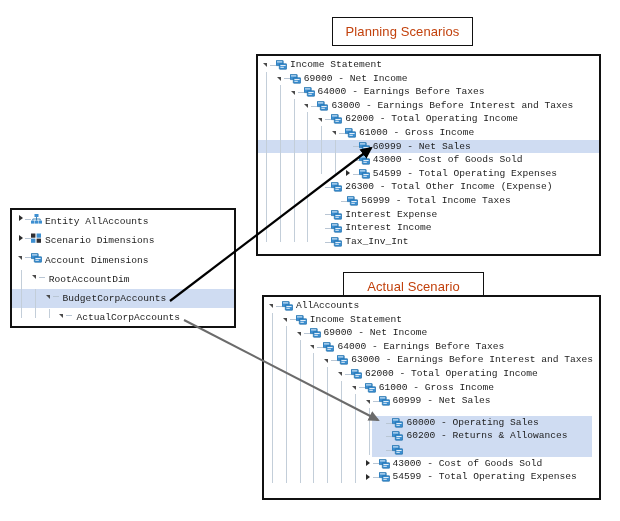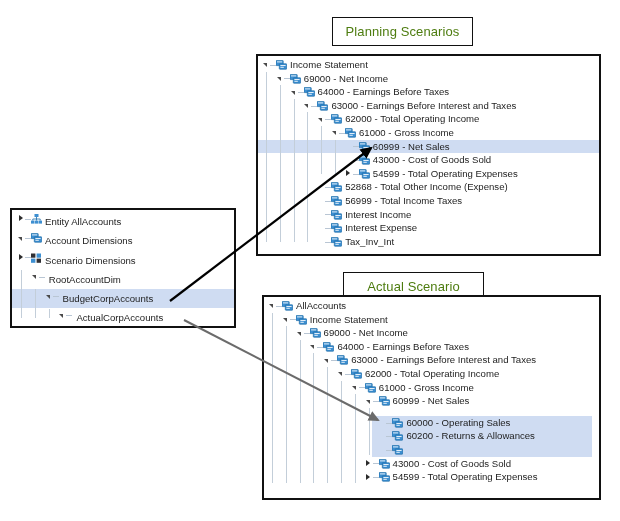--- a/index.html
+++ b/index.html
@@ -8,32 +8,33 @@
     background:#ffffff;
     font-family:"Liberation Sans", sans-serif;
     overflow:hidden;
   }
   .panel{
     position:absolute;
     background:#ffffff;
     border:2px solid #111111;
     box-sizing:border-box;
     overflow:hidden;
+    font-family:Liberation Mono, monospace;
   }
   #left-panel{ left:10px; top:208px; width:226px; height:120px; }
   #top-panel{ left:256px; top:54px; width:345px; height:202px; }
   #bottom-panel{ left:262px; top:295px; width:339px; height:205px; }
 
   .callout{
     position:absolute;
     border:1.5px solid #111111;
     background:#ffffff;
     box-sizing:border-box;
     display:flex;align-items:center;justify-content:center;
-    font-size:13px;color:#4d7c0f;
+    font-size:13px;color:#c2410c;
     letter-spacing:.1px;
   }
   #label-planning{ left:332px; top:17px; width:141px; height:29px; }
   #label-actual{  left:343px; top:272px; width:141px; height:29px; }
 
   .tree{ position:relative; padding:2px 0 0 0; }
   .row{
     position:relative;
     height:13.6px;
     line-height:13.6px;
@@ -85,33 +86,33 @@
 
 <div class="panel" id="left-panel">
   <div class="tree" id="left-tree">
       <div class="row" style="height: 19.3px; line-height: 19.3px;"><div class="rowbg" style="height: 19.3px;"></div><span class="content" style="margin-left: 5px;"><span class="tw collapsed" style="height: 19.3px;"><span class="glyph"></span></span><span class="lineh" style="height: 19.3px;"></span><span class="ic"><svg width="11" height="10" viewBox="0 0 11 10">
               <rect x="3.5" y="0" width="4" height="3" fill="#3d8fd1"></rect>
               <path d="M5.5 3 L5.5 5 M1.8 5 L9.2 5 M1.8 5 L1.8 6.6 M5.5 5 L5.5 6.6 M9.2 5 L9.2 6.6" stroke="#1b6ca8" stroke-width="0.8" fill="none"></path>
               <rect x="0" y="6.6" width="3.4" height="3" fill="#3d8fd1"></rect>
               <rect x="3.8" y="6.6" width="3.4" height="3" fill="#3d8fd1"></rect>
               <rect x="7.6" y="6.6" width="3.4" height="3" fill="#3d8fd1"></rect>
             </svg></span><span class="lbl">Entity AllAccounts</span></span></div>
-      <div class="row" style="height: 19.3px; line-height: 19.3px;"><div class="rowbg" style="height: 19.3px;"></div><span class="content" style="margin-left: 5px;"><span class="tw expanded" style="height: 19.3px;"><span class="glyph"></span></span><span class="lineh" style="height: 19.3px;"></span><span class="ic"><svg width="11" height="10" viewBox="0 0 11 10">
-              <rect x="0" y="0.4" width="7.2" height="5.2" rx="0.6" fill="#3d8fd1" stroke="#1b6ca8" stroke-width="0.7"></rect>
-              <rect x="1" y="1.4" width="5.2" height="1" fill="#ffffff" opacity="0.85"></rect>
-              <rect x="3.3" y="3.8" width="7.4" height="5.4" rx="0.6" fill="#3d8fd1" stroke="#1b6ca8" stroke-width="0.7"></rect>
-              <rect x="4.4" y="5" width="5.2" height="1" fill="#ffffff" opacity="0.85"></rect>
-              <rect x="4.4" y="6.8" width="3.4" height="1" fill="#ffffff" opacity="0.85"></rect>
-            </svg></span><span class="lbl">Account Dimensions</span></span></div>
       <div class="row" style="height: 19.3px; line-height: 19.3px;"><div class="rowbg" style="height: 19.3px;"></div><span class="content" style="margin-left: 5px;"><span class="tw collapsed" style="height: 19.3px;"><span class="glyph"></span></span><span class="lineh" style="height: 19.3px;"></span><span class="ic"><svg width="11" height="10" viewBox="0 0 11 10">
               <rect x="0" y="0.5" width="4.4" height="4.2" fill="#2f2f33"></rect>
               <rect x="5.6" y="0.5" width="4.4" height="4.2" fill="#3d8fd1"></rect>
               <rect x="0" y="5.6" width="4.4" height="4.2" fill="#3d8fd1"></rect>
               <rect x="5.6" y="5.6" width="4.4" height="4.2" fill="#2f2f33"></rect>
             </svg></span><span class="lbl">Scenario Dimensions</span></span></div>
+      <div class="row" style="height: 19.3px; line-height: 19.3px;"><div class="rowbg" style="height: 19.3px;"></div><span class="content" style="margin-left: 5px;"><span class="tw expanded" style="height: 19.3px;"><span class="glyph"></span></span><span class="lineh" style="height: 19.3px;"></span><span class="ic"><svg width="11" height="10" viewBox="0 0 11 10">
+              <rect x="0" y="0.4" width="7.2" height="5.2" rx="0.6" fill="#3d8fd1" stroke="#1b6ca8" stroke-width="0.7"></rect>
+              <rect x="1" y="1.4" width="5.2" height="1" fill="#ffffff" opacity="0.85"></rect>
+              <rect x="3.3" y="3.8" width="7.4" height="5.4" rx="0.6" fill="#3d8fd1" stroke="#1b6ca8" stroke-width="0.7"></rect>
+              <rect x="4.4" y="5" width="5.2" height="1" fill="#ffffff" opacity="0.85"></rect>
+              <rect x="4.4" y="6.8" width="3.4" height="1" fill="#ffffff" opacity="0.85"></rect>
+            </svg></span><span class="lbl">Account Dimensions</span></span></div>
       <div class="row" style="height: 19.3px; line-height: 19.3px;"><div class="rowbg" style="height: 19.3px;"></div><span class="content" style="margin-left: 18.8px;"><span class="tw expanded" style="height: 19.3px;"><span class="glyph"></span></span><span class="lineh" style="height: 19.3px;"></span><span class="ic" style="width: 1px;"></span><span class="lbl">RootAccountDim</span></span></div>
       <div class="row sel" style="height: 19.3px; line-height: 19.3px;"><div class="rowbg" style="left: 0px; right: 0px; width: auto; height: 19.3px;"></div><span class="content" style="margin-left: 32.6px;"><span class="tw expanded" style="height: 19.3px;"><span class="glyph"></span></span><span class="lineh" style="height: 19.3px;"></span><span class="ic" style="width: 1px;"></span><span class="lbl">BudgetCorpAccounts</span></span></div>
       <div class="row" style="height: 19.3px; line-height: 19.3px;"><div class="rowbg" style="height: 19.3px;"></div><span class="content" style="margin-left: 46.4px;"><span class="tw expanded" style="height: 19.3px;"><span class="glyph"></span></span><span class="lineh" style="height: 19.3px;"></span><span class="ic" style="width: 1px;"></span><span class="lbl">ActualCorpAccounts</span></span></div>
       <div class="vline" style="left: 9px; top: 59.9px; height: 48.25px;"></div>
       <div class="vline" style="left: 22.8px; top: 79.2px; height: 28.95px;"></div>
       <div class="vline" style="left: 36.6px; top: 98.5px; height: 9.65px;"></div>
     </div>
 </div>
 
 <div class="callout" id="label-planning">
@@ -182,42 +183,42 @@
               <rect x="3.3" y="3.8" width="7.4" height="5.4" rx="0.6" fill="#3d8fd1" stroke="#1b6ca8" stroke-width="0.7"></rect>
               <rect x="4.4" y="5" width="5.2" height="1" fill="#ffffff" opacity="0.85"></rect>
               <rect x="4.4" y="6.8" width="3.4" height="1" fill="#ffffff" opacity="0.85"></rect>
             </svg></span><span class="lbl">54599 - Total Operating Expenses</span></span></div>
       <div class="row" style="height: 13.6px; line-height: 13.6px;"><div class="rowbg" style="height: 13.6px;"></div><span class="content" style="margin-left: 59.2px;"><span class="tw " style="height: 13.6px;"></span><span class="lineh" style="height: 13.6px;"></span><span class="ic"><svg width="11" height="10" viewBox="0 0 11 10">
               <rect x="0" y="0.4" width="7.2" height="5.2" rx="0.6" fill="#3d8fd1" stroke="#1b6ca8" stroke-width="0.7"></rect>
               <rect x="1" y="1.4" width="5.2" height="1" fill="#ffffff" opacity="0.85"></rect>
               <rect x="3.3" y="3.8" width="7.4" height="5.4" rx="0.6" fill="#3d8fd1" stroke="#1b6ca8" stroke-width="0.7"></rect>
               <rect x="4.4" y="5" width="5.2" height="1" fill="#ffffff" opacity="0.85"></rect>
               <rect x="4.4" y="6.8" width="3.4" height="1" fill="#ffffff" opacity="0.85"></rect>
-            </svg></span><span class="lbl">52868 - Total Other Income (Expense)</span></span></div>
-      <div class="row" style="height: 13.6px; line-height: 13.6px;"><div class="rowbg" style="height: 13.6px;"></div><span class="content" style="margin-left: 59.2px;"><span class="tw " style="height: 13.6px;"></span><span class="lineh" style="height: 13.6px;"></span><span class="ic"><svg width="11" height="10" viewBox="0 0 11 10">
+            </svg></span><span class="lbl">26300 - Total Other Income (Expense)</span></span></div>
+      <div class="row" style="height: 13.6px; line-height: 13.6px; margin-left: 16px;"><div class="rowbg" style="height: 13.6px;"></div><span class="content" style="margin-left: 59.2px;"><span class="tw " style="height: 13.6px;"></span><span class="lineh" style="height: 13.6px;"></span><span class="ic"><svg width="11" height="10" viewBox="0 0 11 10">
               <rect x="0" y="0.4" width="7.2" height="5.2" rx="0.6" fill="#3d8fd1" stroke="#1b6ca8" stroke-width="0.7"></rect>
               <rect x="1" y="1.4" width="5.2" height="1" fill="#ffffff" opacity="0.85"></rect>
               <rect x="3.3" y="3.8" width="7.4" height="5.4" rx="0.6" fill="#3d8fd1" stroke="#1b6ca8" stroke-width="0.7"></rect>
               <rect x="4.4" y="5" width="5.2" height="1" fill="#ffffff" opacity="0.85"></rect>
               <rect x="4.4" y="6.8" width="3.4" height="1" fill="#ffffff" opacity="0.85"></rect>
             </svg></span><span class="lbl">56999 - Total Income Taxes</span></span></div>
       <div class="row" style="height: 13.6px; line-height: 13.6px;"><div class="rowbg" style="height: 13.6px;"></div><span class="content" style="margin-left: 59.2px;"><span class="tw " style="height: 13.6px;"></span><span class="lineh" style="height: 13.6px;"></span><span class="ic"><svg width="11" height="10" viewBox="0 0 11 10">
               <rect x="0" y="0.4" width="7.2" height="5.2" rx="0.6" fill="#3d8fd1" stroke="#1b6ca8" stroke-width="0.7"></rect>
               <rect x="1" y="1.4" width="5.2" height="1" fill="#ffffff" opacity="0.85"></rect>
               <rect x="3.3" y="3.8" width="7.4" height="5.4" rx="0.6" fill="#3d8fd1" stroke="#1b6ca8" stroke-width="0.7"></rect>
               <rect x="4.4" y="5" width="5.2" height="1" fill="#ffffff" opacity="0.85"></rect>
               <rect x="4.4" y="6.8" width="3.4" height="1" fill="#ffffff" opacity="0.85"></rect>
+            </svg></span><span class="lbl">Interest Expense</span></span></div>
+      <div class="row" style="height: 13.6px; line-height: 13.6px;"><div class="rowbg" style="height: 13.6px;"></div><span class="content" style="margin-left: 59.2px;"><span class="tw " style="height: 13.6px;"></span><span class="lineh" style="height: 13.6px;"></span><span class="ic"><svg width="11" height="10" viewBox="0 0 11 10">
+              <rect x="0" y="0.4" width="7.2" height="5.2" rx="0.6" fill="#3d8fd1" stroke="#1b6ca8" stroke-width="0.7"></rect>
+              <rect x="1" y="1.4" width="5.2" height="1" fill="#ffffff" opacity="0.85"></rect>
+              <rect x="3.3" y="3.8" width="7.4" height="5.4" rx="0.6" fill="#3d8fd1" stroke="#1b6ca8" stroke-width="0.7"></rect>
+              <rect x="4.4" y="5" width="5.2" height="1" fill="#ffffff" opacity="0.85"></rect>
+              <rect x="4.4" y="6.8" width="3.4" height="1" fill="#ffffff" opacity="0.85"></rect>
             </svg></span><span class="lbl">Interest Income</span></span></div>
-      <div class="row" style="height: 13.6px; line-height: 13.6px;"><div class="rowbg" style="height: 13.6px;"></div><span class="content" style="margin-left: 59.2px;"><span class="tw " style="height: 13.6px;"></span><span class="lineh" style="height: 13.6px;"></span><span class="ic"><svg width="11" height="10" viewBox="0 0 11 10">
-              <rect x="0" y="0.4" width="7.2" height="5.2" rx="0.6" fill="#3d8fd1" stroke="#1b6ca8" stroke-width="0.7"></rect>
-              <rect x="1" y="1.4" width="5.2" height="1" fill="#ffffff" opacity="0.85"></rect>
-              <rect x="3.3" y="3.8" width="7.4" height="5.4" rx="0.6" fill="#3d8fd1" stroke="#1b6ca8" stroke-width="0.7"></rect>
-              <rect x="4.4" y="5" width="5.2" height="1" fill="#ffffff" opacity="0.85"></rect>
-              <rect x="4.4" y="6.8" width="3.4" height="1" fill="#ffffff" opacity="0.85"></rect>
-            </svg></span><span class="lbl">Interest Expense</span></span></div>
       <div class="row" style="height: 13.6px; line-height: 13.6px;"><div class="rowbg" style="height: 13.6px;"></div><span class="content" style="margin-left: 59.2px;"><span class="tw " style="height: 13.6px;"></span><span class="lineh" style="height: 13.6px;"></span><span class="ic"><svg width="11" height="10" viewBox="0 0 11 10">
               <rect x="0" y="0.4" width="7.2" height="5.2" rx="0.6" fill="#3d8fd1" stroke="#1b6ca8" stroke-width="0.7"></rect>
               <rect x="1" y="1.4" width="5.2" height="1" fill="#ffffff" opacity="0.85"></rect>
               <rect x="3.3" y="3.8" width="7.4" height="5.4" rx="0.6" fill="#3d8fd1" stroke="#1b6ca8" stroke-width="0.7"></rect>
               <rect x="4.4" y="5" width="5.2" height="1" fill="#ffffff" opacity="0.85"></rect>
               <rect x="4.4" y="6.8" width="3.4" height="1" fill="#ffffff" opacity="0.85"></rect>
             </svg></span><span class="lbl">Tax_Inv_Int</span></span></div>
       <div class="vline" style="left: 8px; top: 15.6px; height: 170px;"></div>
       <div class="vline" style="left: 21.8px; top: 29.2px; height: 156.4px;"></div>
       <div class="vline" style="left: 35.6px; top: 42.8px; height: 142.8px;"></div>

